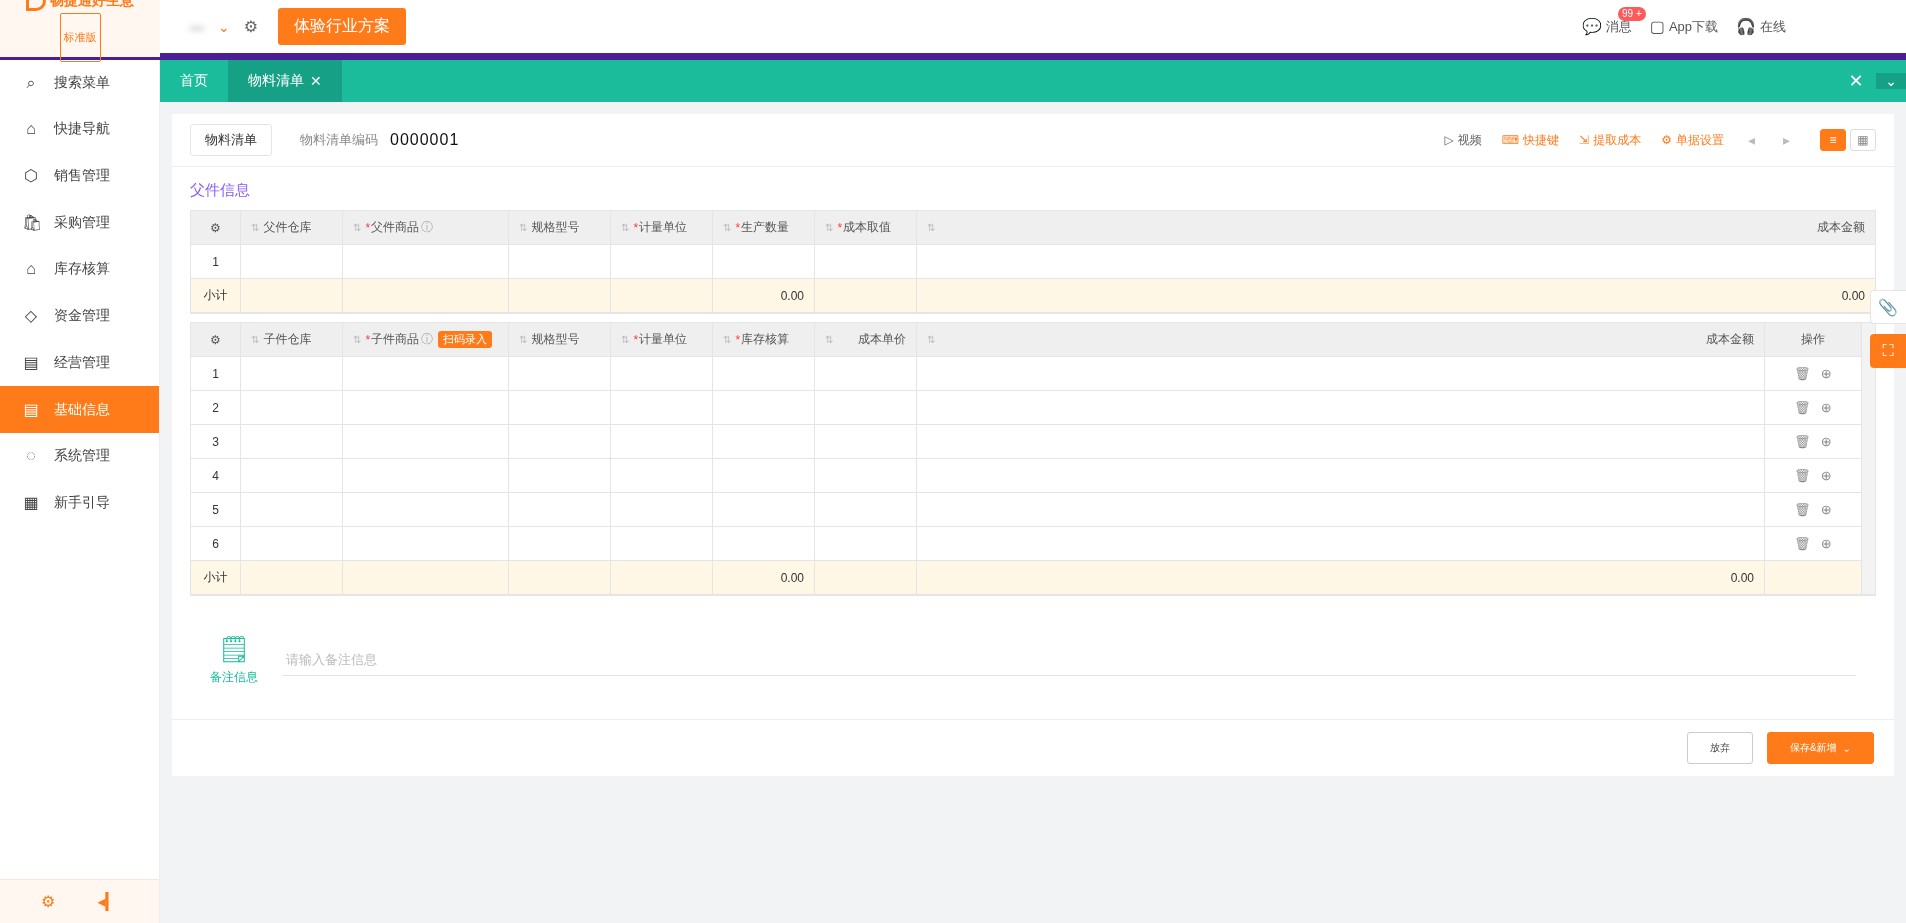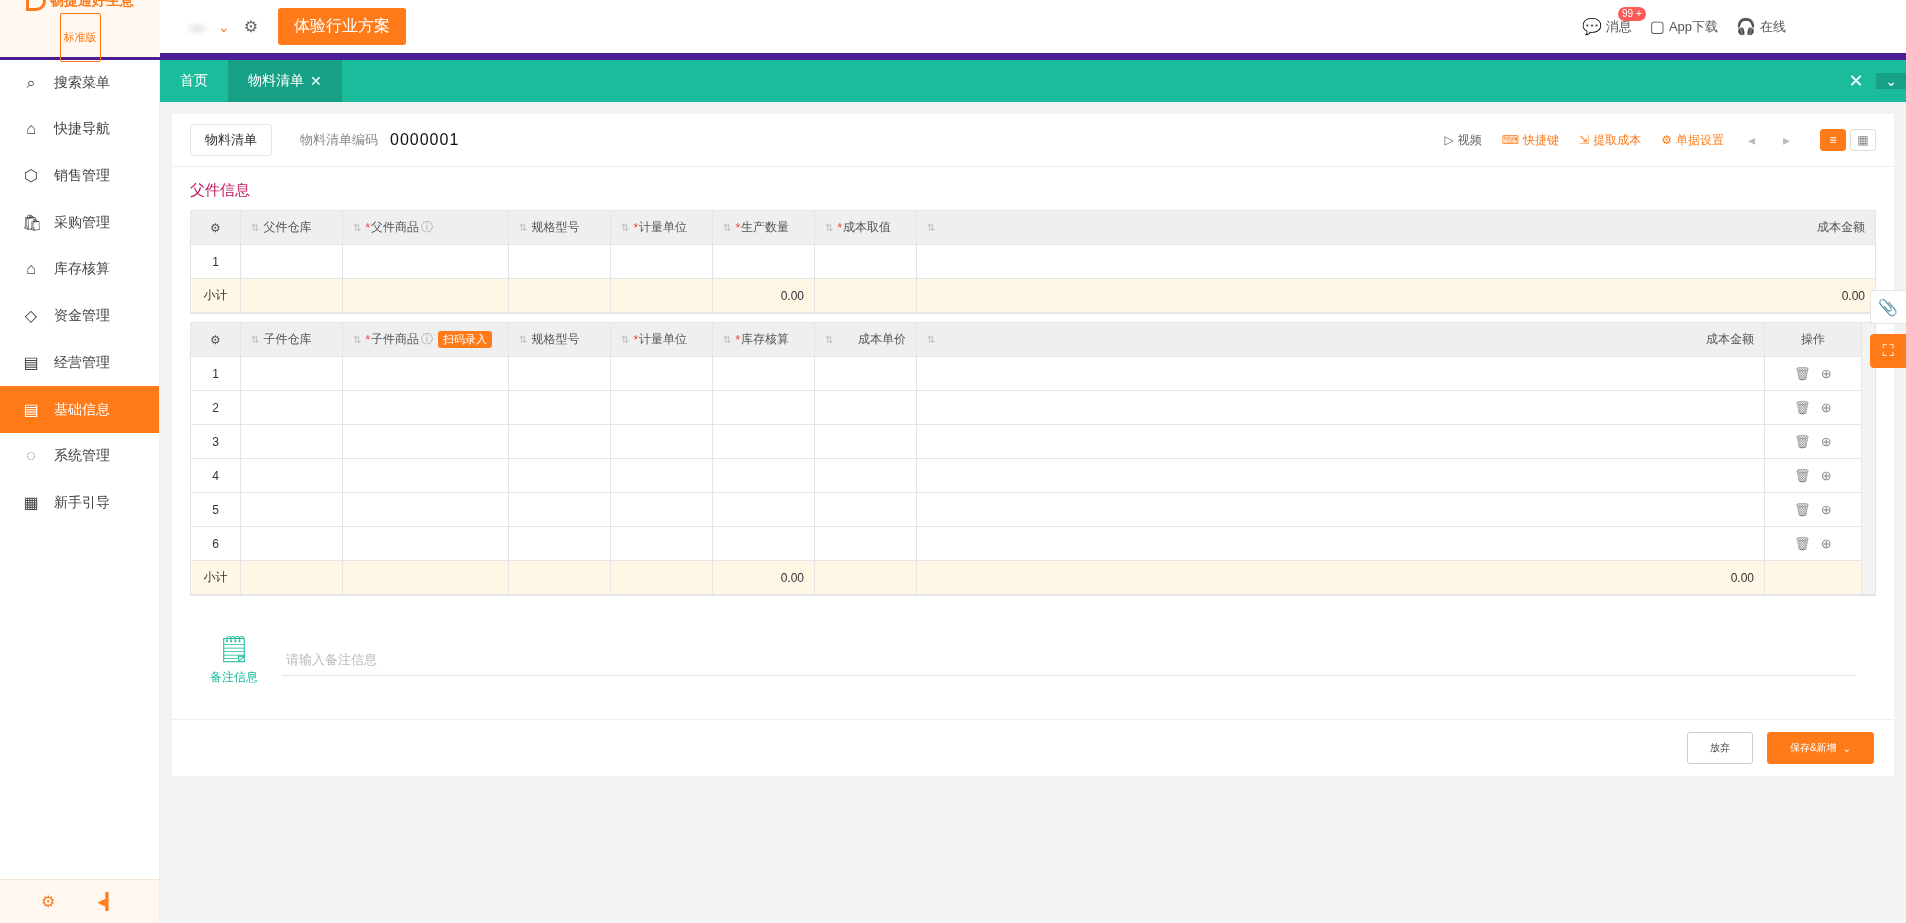--- a/index.html
+++ b/index.html
@@ -49,21 +49,21 @@
 .bill-code-lbl { margin-left:28px; color:#888; font-size:13px; }
 .bill-code-val { margin-left:12px; color:#111; font-size:16px; letter-spacing:1px; }
 .hdr-tools { margin-left:auto; display:flex; align-items:center; gap:20px; }
 .htool { display:flex; align-items:center; gap:4px; font-size:12px; color:#666; cursor:pointer; }
 .htool.orange { color:#ff7b1a; }
 .nav-arrow { color:#bbb; font-size:14px; padding:0 4px; cursor:pointer; }
 .view-toggle { display:flex; gap:4px; margin-left:6px; }
 .vt-btn { width:26px; height:22px; border:1px solid #ddd; border-radius:3px; display:flex; align-items:center; justify-content:center; font-size:12px; color:#888; cursor:pointer; }
 .vt-btn.on { background:#ff7b1a; border-color:#ff7b1a; color:#fff; }
 
-.section-title { font-size:15px; color:#be185d; padding:14px 18px 10px; }
+.section-title { font-size:15px; color:#8b5cf6; padding:14px 18px 10px; }
 
 
 .grid { margin:0 18px 8px; border:1px solid #e5e5e5; }
 .grid .row { display:flex; }
 .cell { border-right:1px solid #e5e5e5; border-bottom:1px solid #e5e5e5; padding:8px 10px; min-height:34px; display:flex; align-items:center; font-size:12px; }
 .cell:last-child { border-right:none; }
 .hrow .cell { background:#efefef; color:#555; }
 .sort-caret { color:#bbb; margin-right:4px; font-size:10px; line-height:1; }
 .req-star { color:#ff3b3b; margin-right:1px; }
 .info-ico { color:#aaa; margin-left:2px; }

